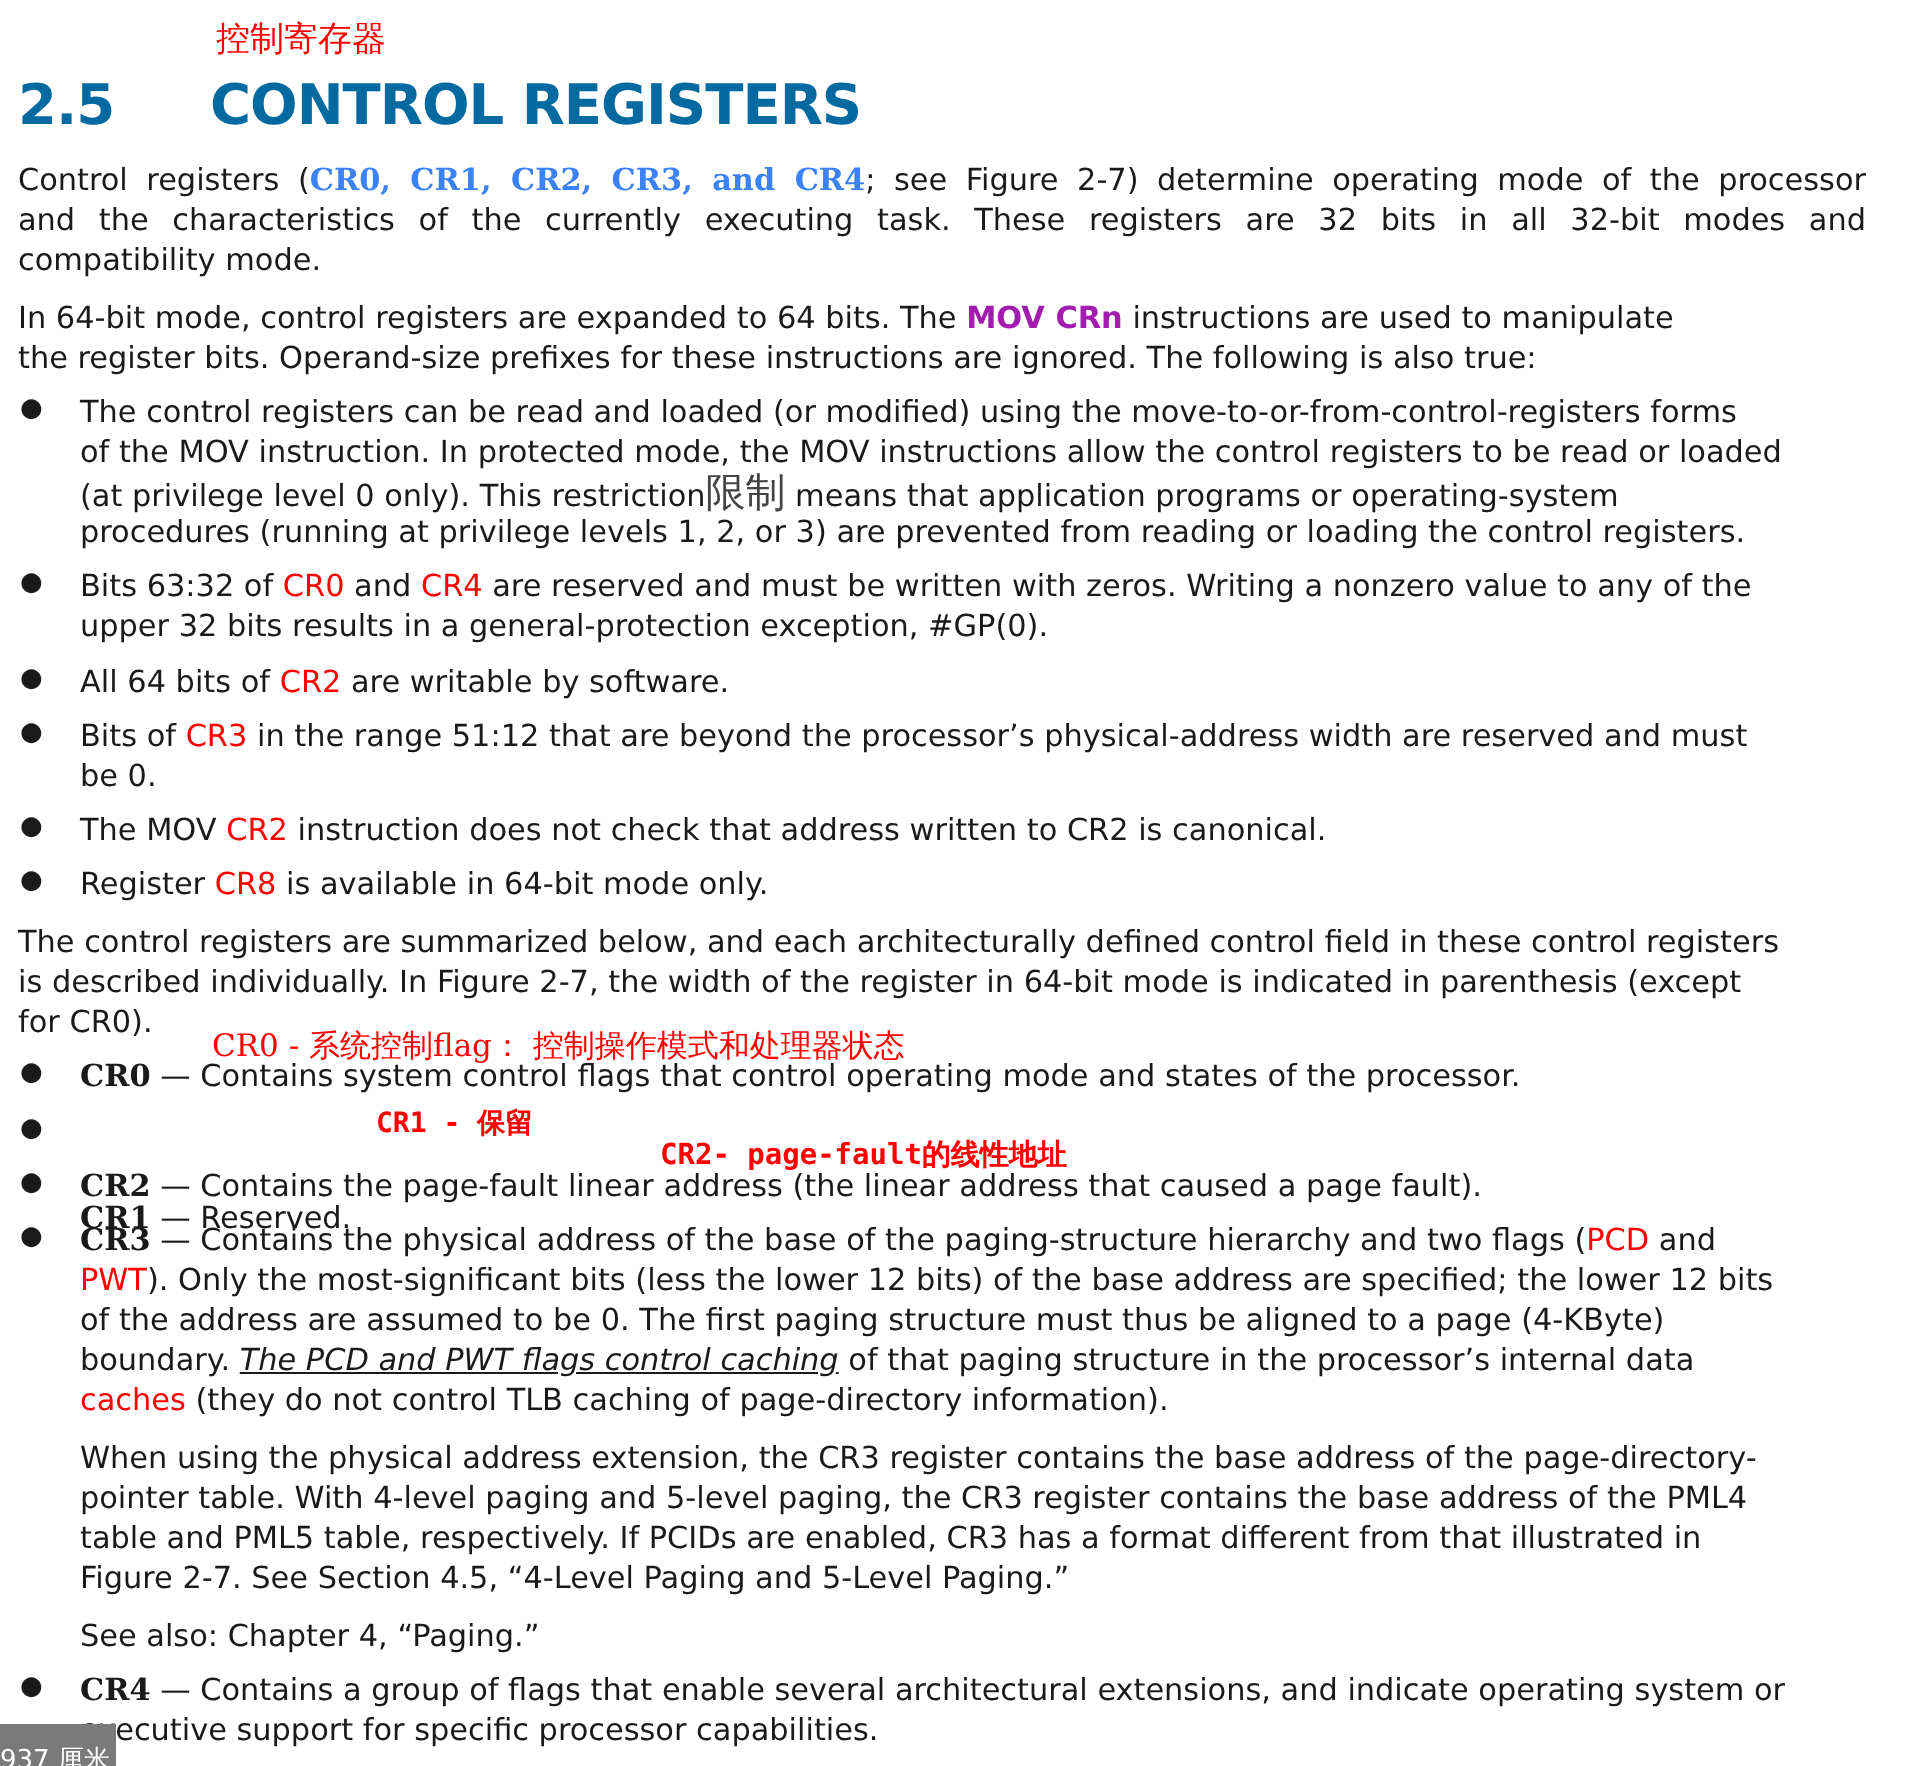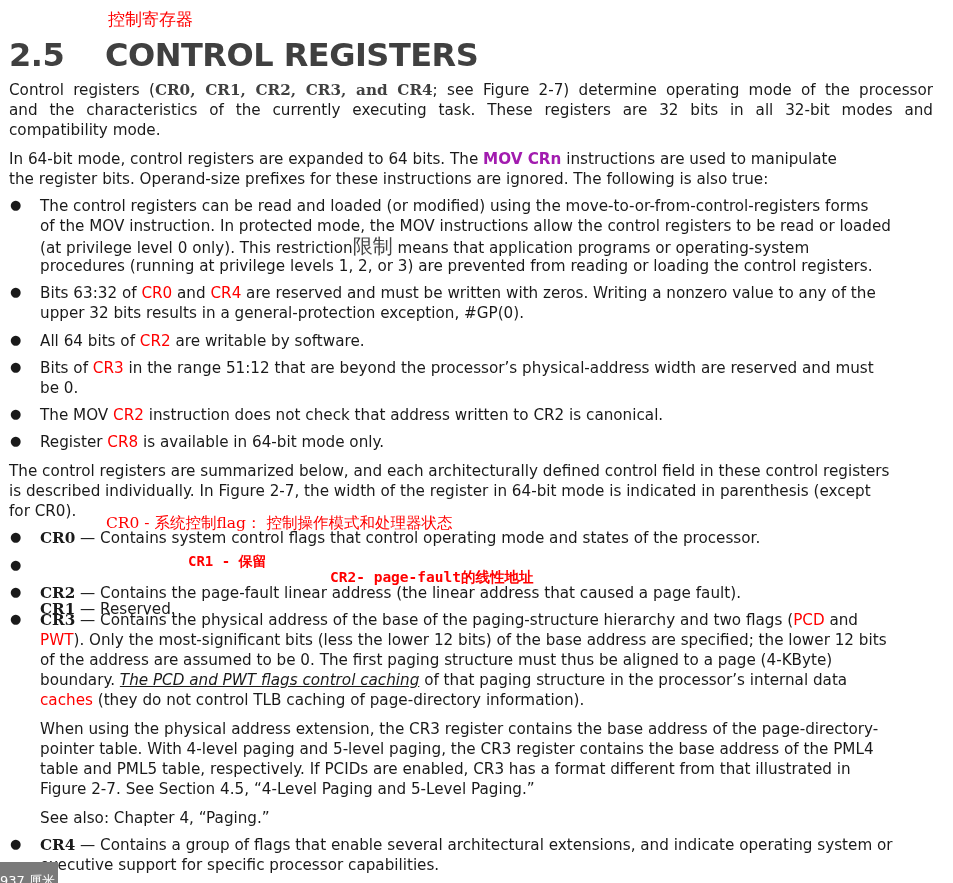--- a/index.html
+++ b/index.html
@@ -1,28 +1,28 @@
 <!DOCTYPE html>
 <html><head>
 <meta charset="utf-8">
 <style>
   html, body { margin:0; padding:0; background:#ffffff; }
   body { width:953px; height:883px; position:relative; overflow:hidden;
          font-family:"DejaVu Sans", sans-serif; color:#1a1a1a; }
   .note { position:absolute; color:#ff0000; font-family:"DejaVu Serif", serif; font-size:15px; white-space:nowrap; }
   .note.mono { font-family:"DejaVu Sans Mono", monospace; font-weight:bold; font-size:14px; }
-  .heading { position:absolute; top:36px; left:9px; color:#404040; font-family:"DejaVu Sans", sans-serif;
-             font-weight:bold; font-size:32px; letter-spacing:-0.5px; white-space:nowrap; }
+  .heading { position:absolute; top:36px; left:9px; color:#0369a1; font-family:"DejaVu Sans", sans-serif;
+             font-weight:bold; font-size:28px; letter-spacing:-0.5px; white-space:nowrap; }
   .heading .num { display:inline-block; width:96px; }
   .line { position:absolute; left:9px; font-size:15.2px; line-height:20px; white-space:nowrap;text-align:right; }
   .ind { left:40px; }
   .justify { text-align:justify; text-align-last:justify; width:924px; }
   .bullet { position:absolute; left:10px; font-size:13px; line-height:20px; }
   .red { color:#ff0000; }
-  .redb { color:#404040; font-weight:bold; font-family:"DejaVu Serif", serif; }
+  .redb { color:#3b82f6; font-weight:bold; font-family:"DejaVu Serif", serif; }
   .blueb { color:#a21caf; font-weight:bold; }
   .b { font-weight:bold; font-family:"DejaVu Serif", serif; }
   .cjk-gray { color:#444; font-size:20px; }
   .ul-i { text-decoration:underline; font-style:italic; }
   .badge { position:absolute; left:0; top:862px; background:#7a7a7a; color:#fff; font-size:13px;
            padding:10px 3px 2px 0; line-height:18px; }
 </style>
 </head>
 <body>
 

